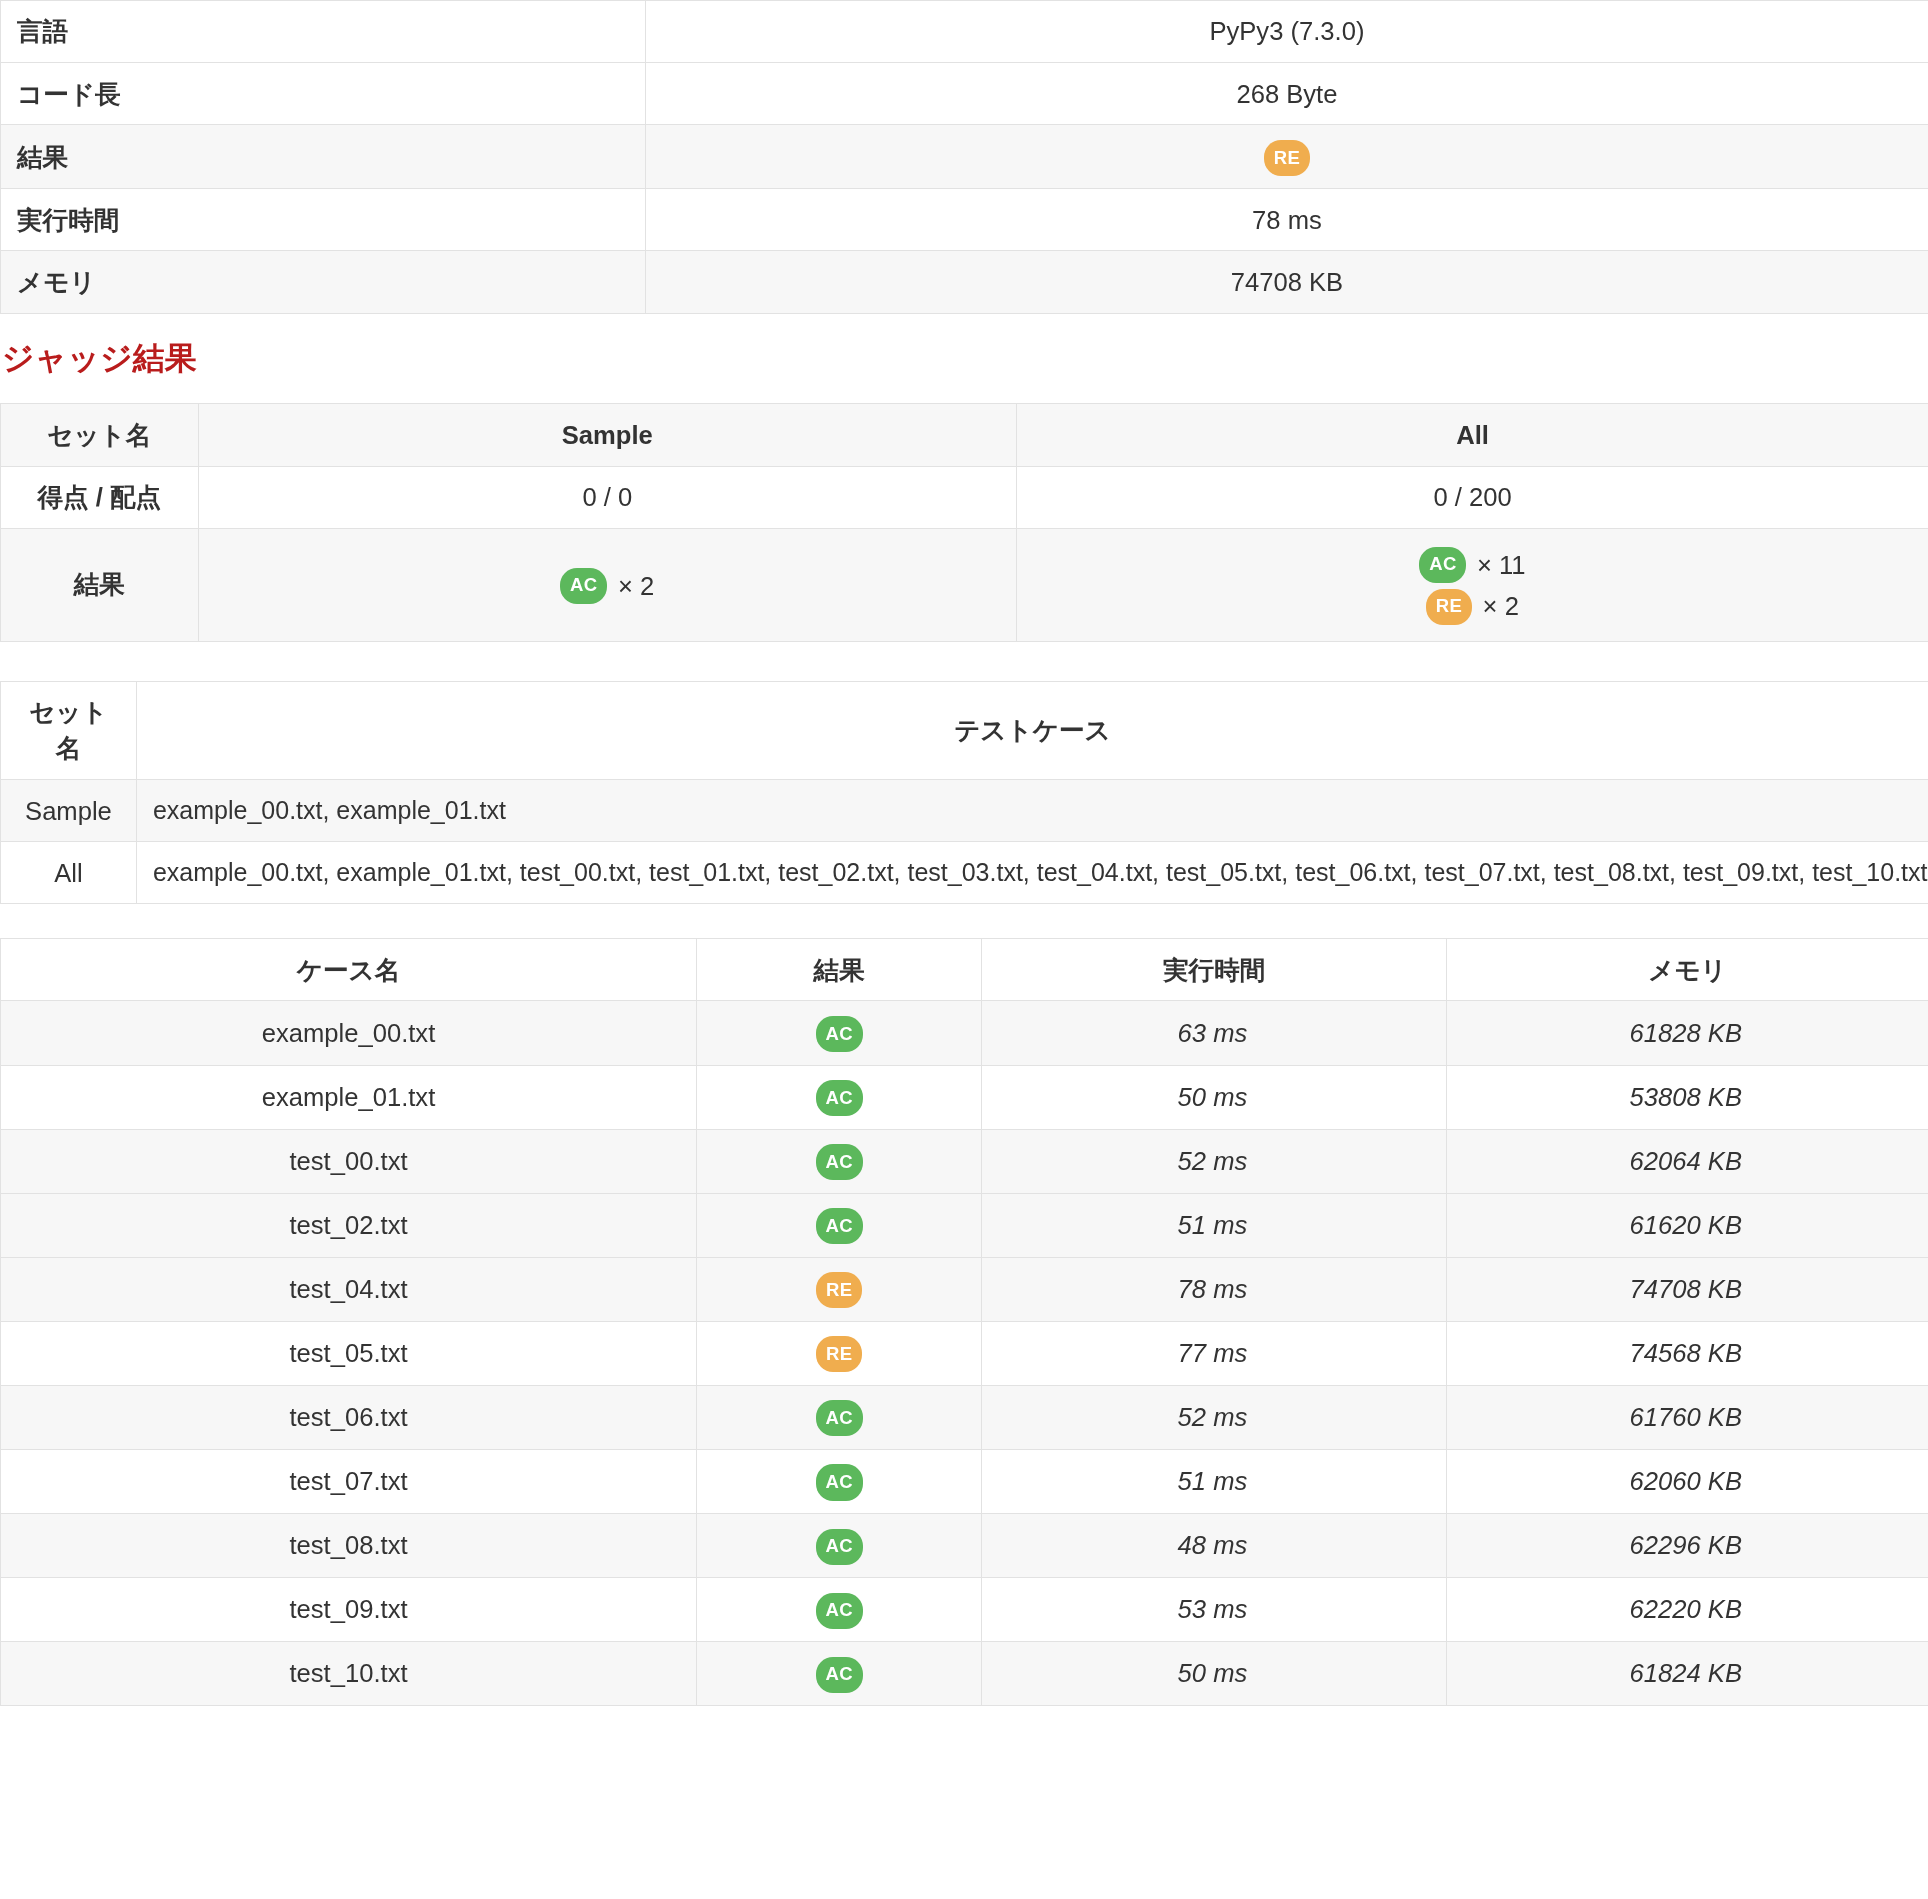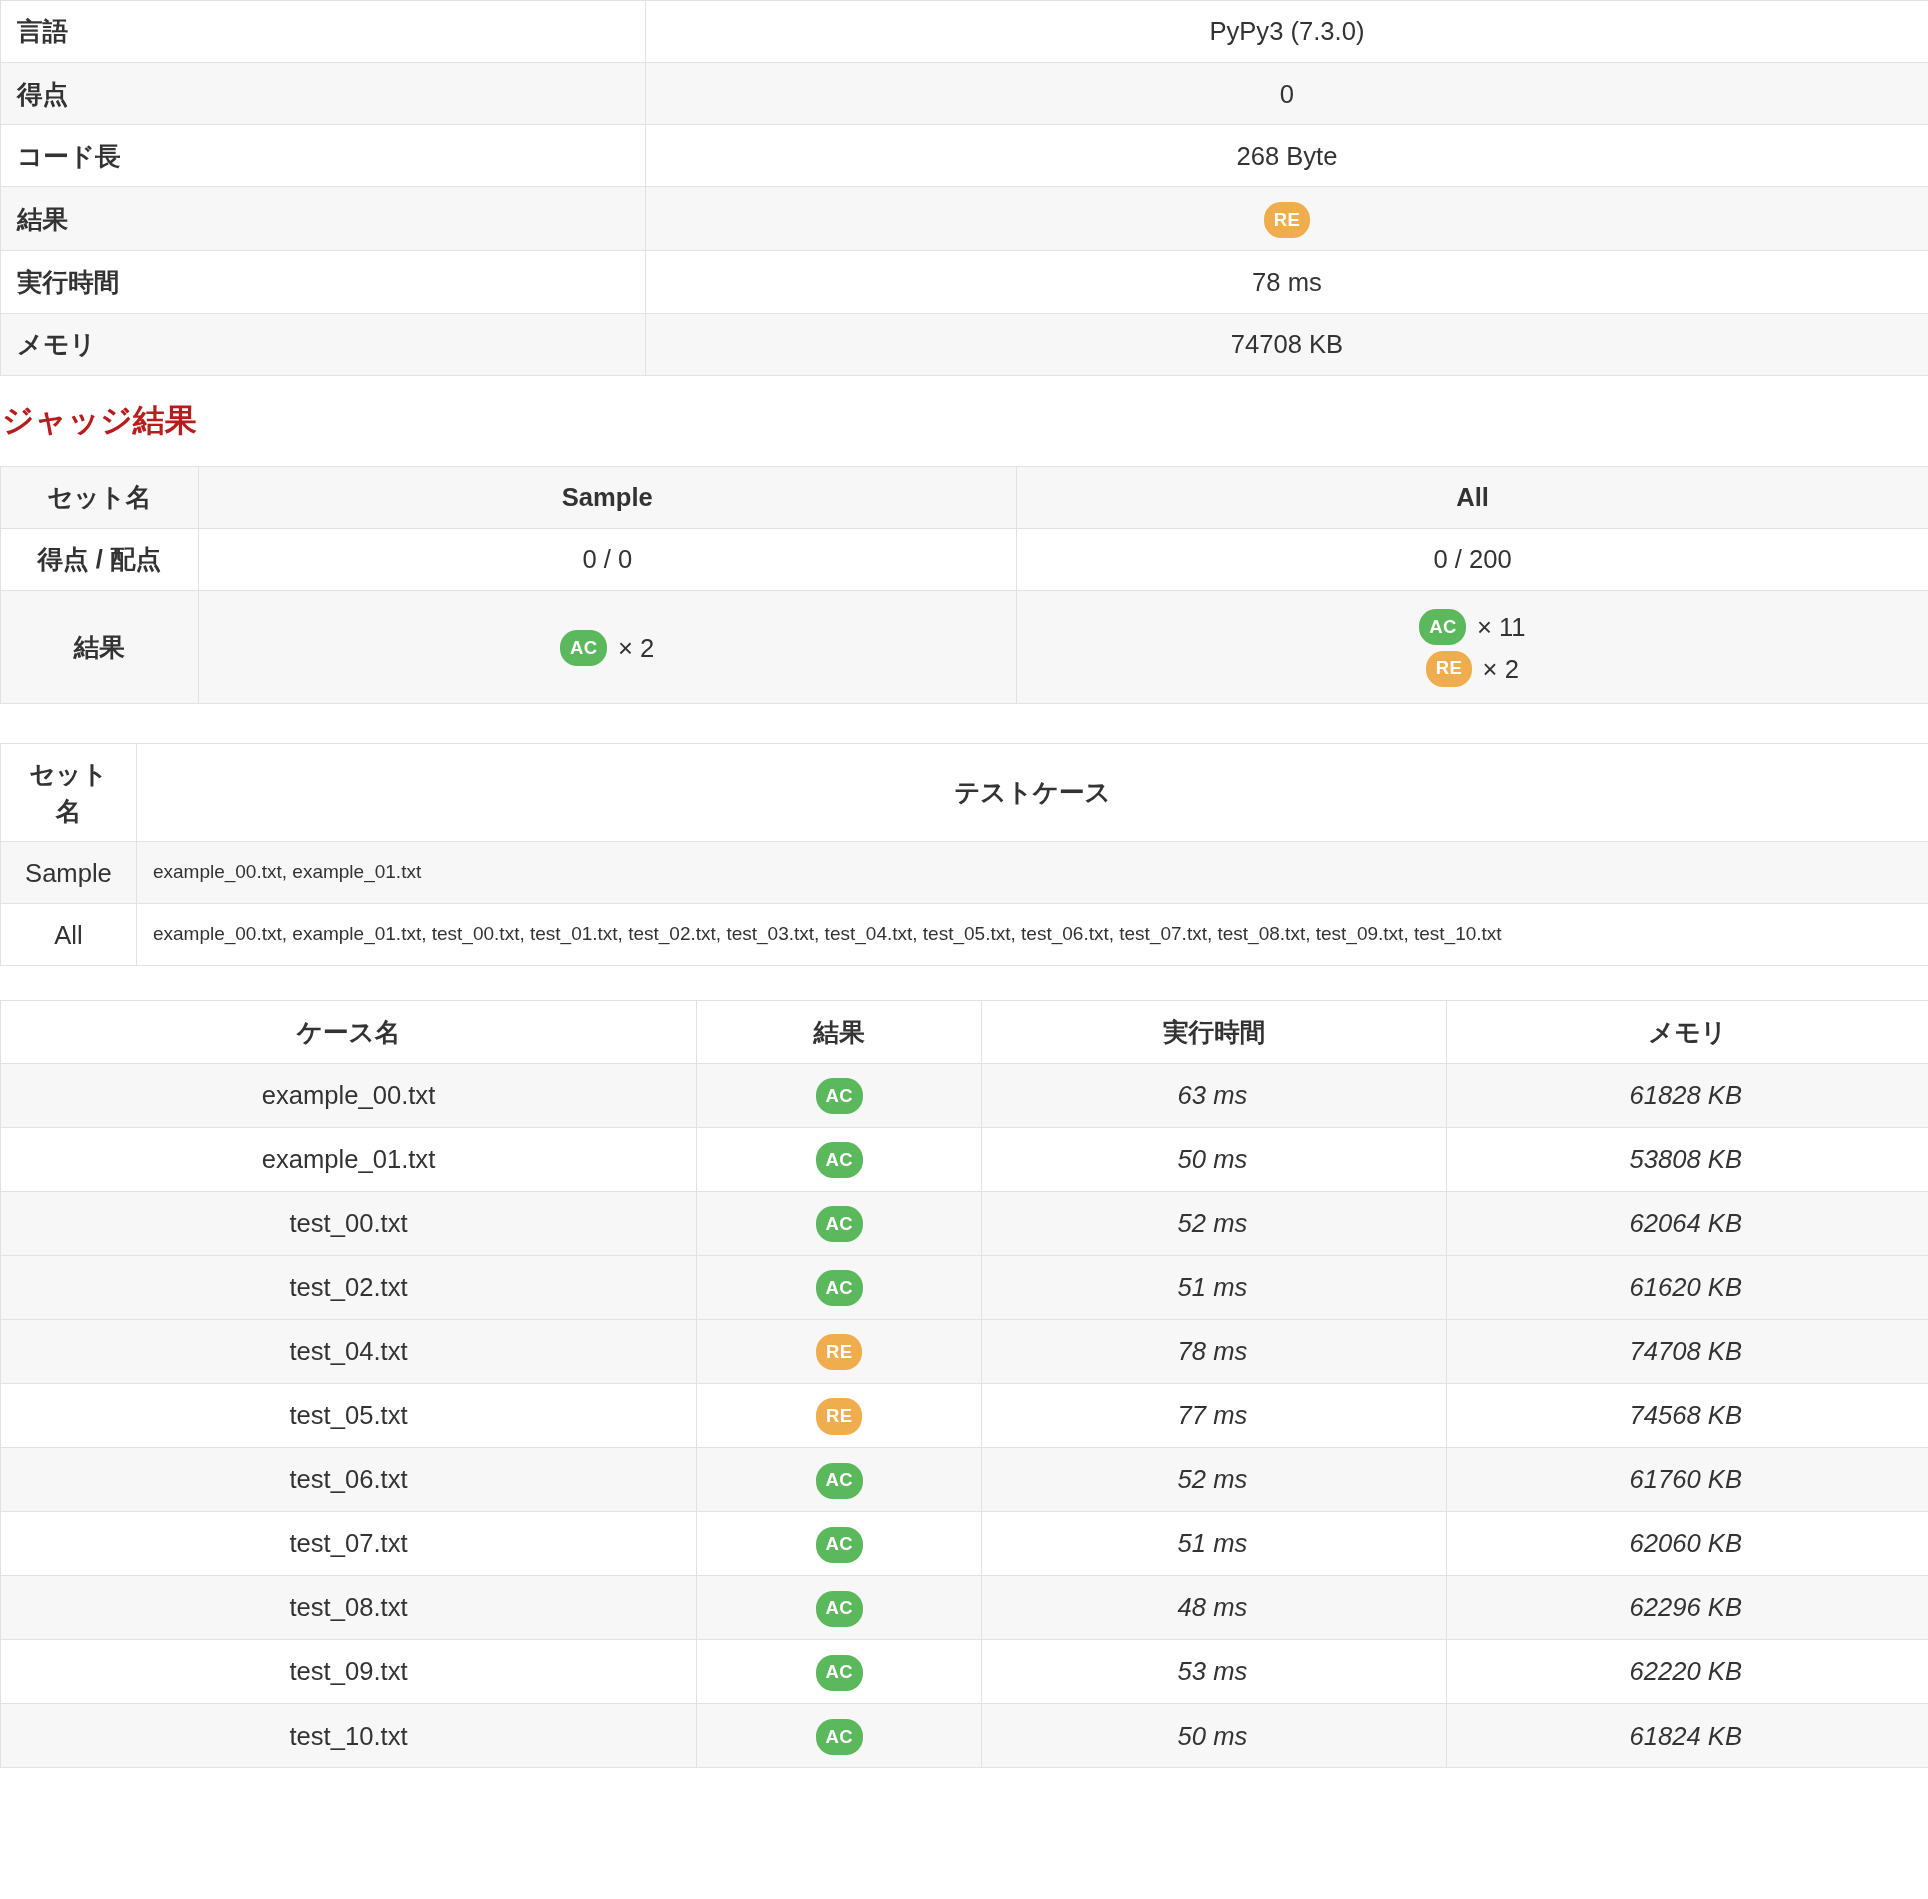--- a/index.html
+++ b/index.html
@@ -39,21 +39,21 @@
     line-height: 1.2;
   }
 
   
   .judge-table { margin-bottom: 39px; }
   .judge-table td { text-align: center; }
 
   
   .sets-table { margin-bottom: 34px; }
   .sets-table td.set-name { text-align: center; }
-  .sets-table td.cases-cell { text-align: left; white-space: nowrap; font-size: 19px; }
+  .sets-table td.cases-cell { text-align: left; white-space: nowrap; font-size: 25px; }
 
   
   .cases-table td.case-name { text-align: center; }
   .cases-table td.case-status { text-align: center; }
   .cases-table td.case-time, .cases-table td.case-memory {
     text-align: center;
     padding-right: 19.4px;
     font-style: italic;
   }
 
@@ -81,24 +81,20 @@
 <table class="info-table">
   <colgroup>
       <col style="width:33.45%">
       <col style="width:66.55%">
     </colgroup>
   <tbody id="info-body">
       <tr>
         <th>言語</th>
         <td>PyPy3 (7.3.0)</td>
       </tr>
-      <tr class="alt">
-        <th>得点</th>
-        <td>0</td>
-      </tr>
       <tr>
         <th>コード長</th>
         <td>268 Byte</td>
       </tr>
       <tr class="alt">
         <th>結果</th>
         <td><span class="badge" style="background: rgb(240, 173, 78);">RE</span></td>
       </tr>
       <tr>
         <th>実行時間</th>

